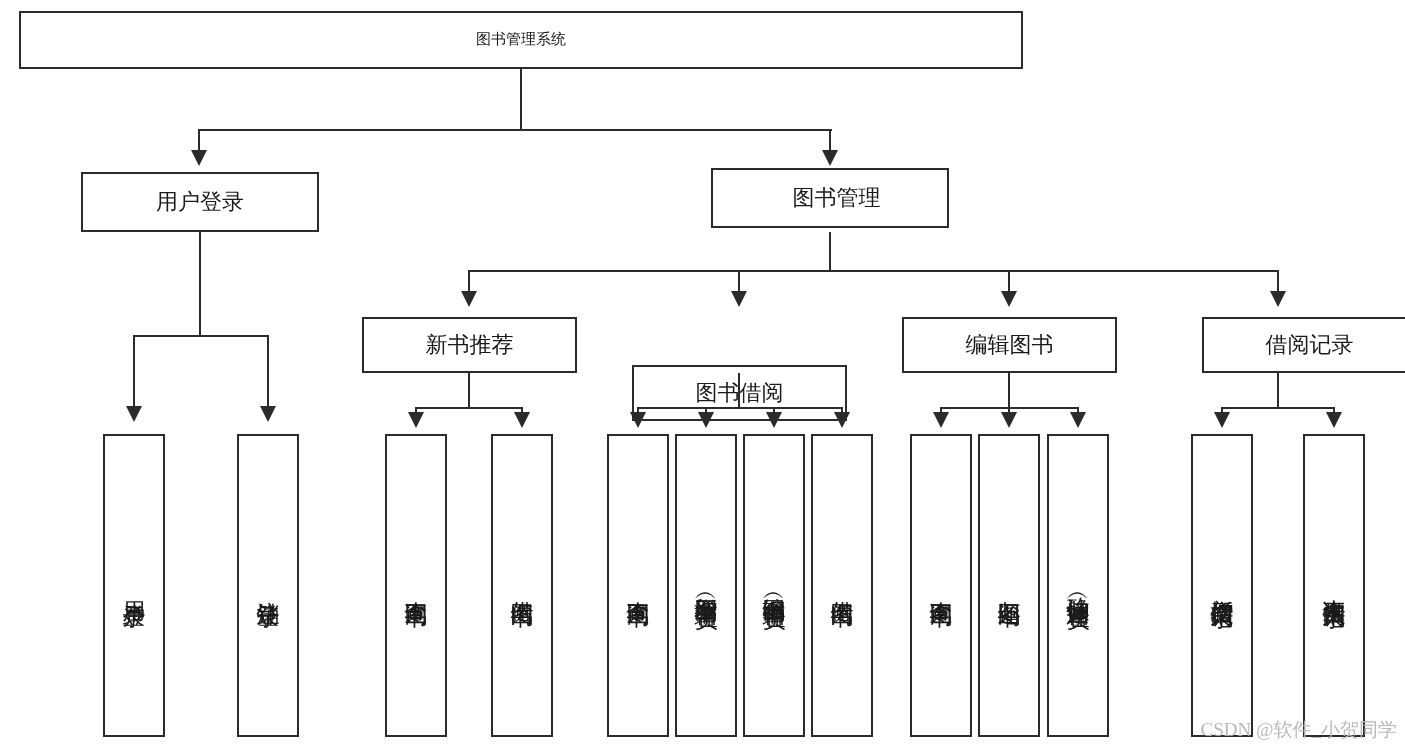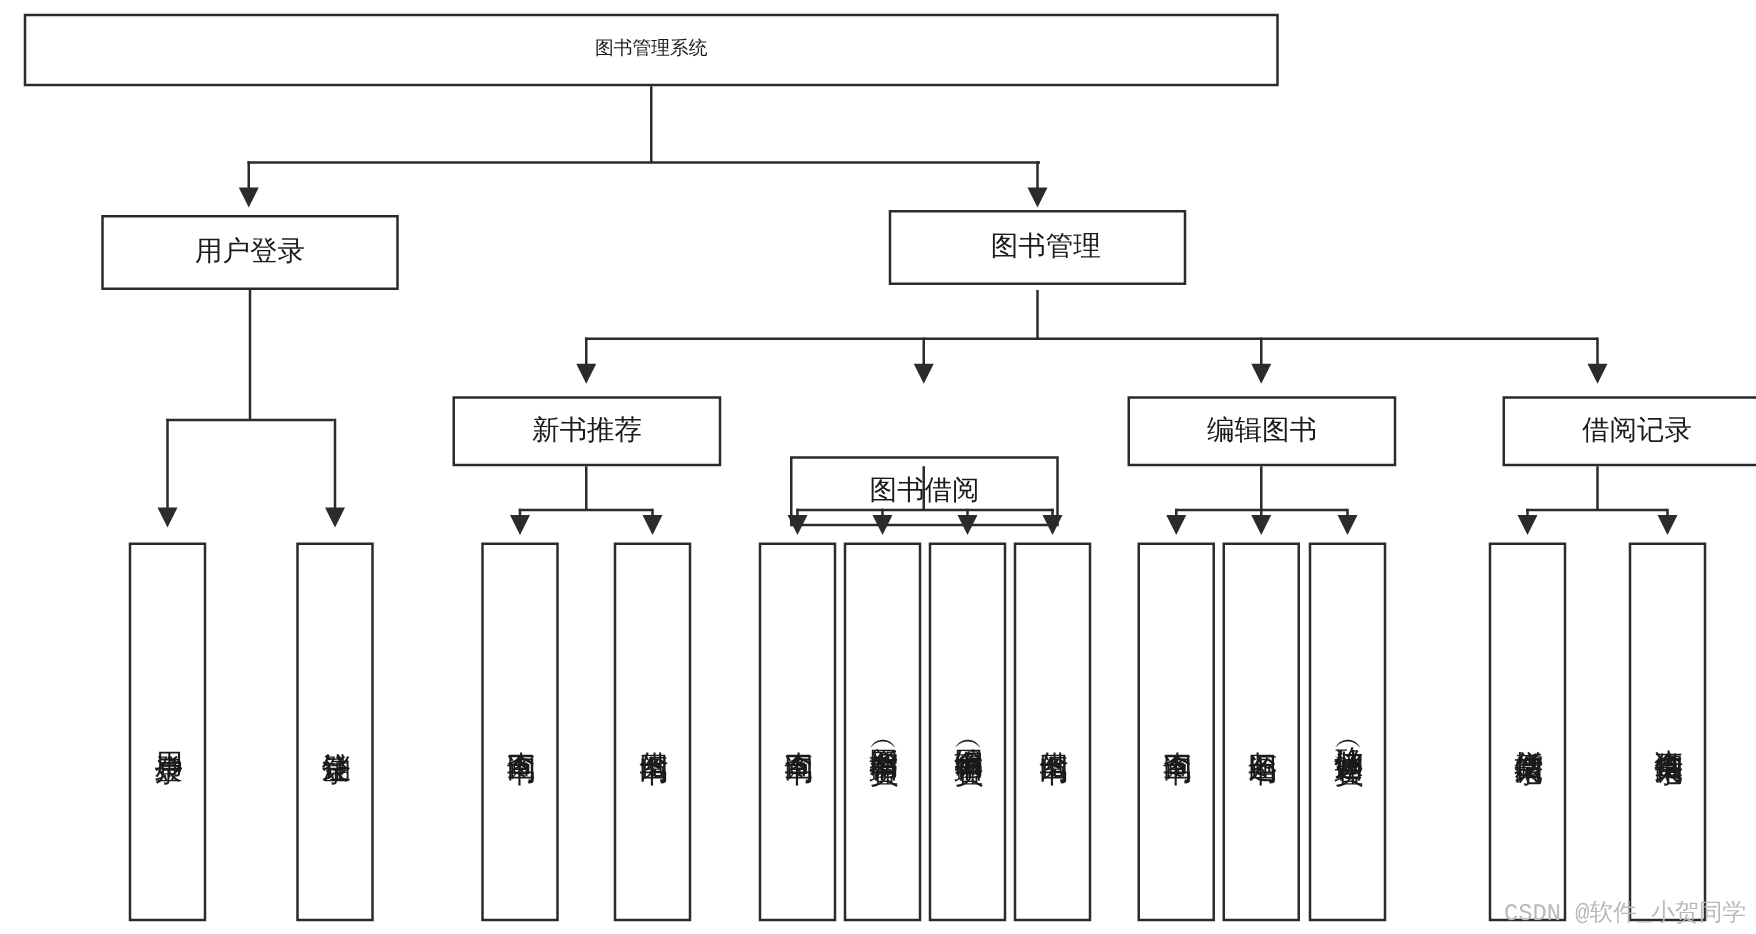--- a/index.html
+++ b/index.html
@@ -71,21 +71,21 @@
   }
 
   
   #watermark {
     position: absolute;
     right: 8px;
     bottom: 4px;
     font-size: 19px;
     color: #b9b9b9;
     white-space: nowrap;
-    font-family: Liberation Mono, monospace;
+    font-family: Liberation Serif, serif;
   }
 </style>
 </head>
 <body>
 
 <div id="canvas">
 
   <div class="node root" style="left:19px; top:11px; width:1004px; height:58px;">
     <span>图书管理系统</span>
   </div>

